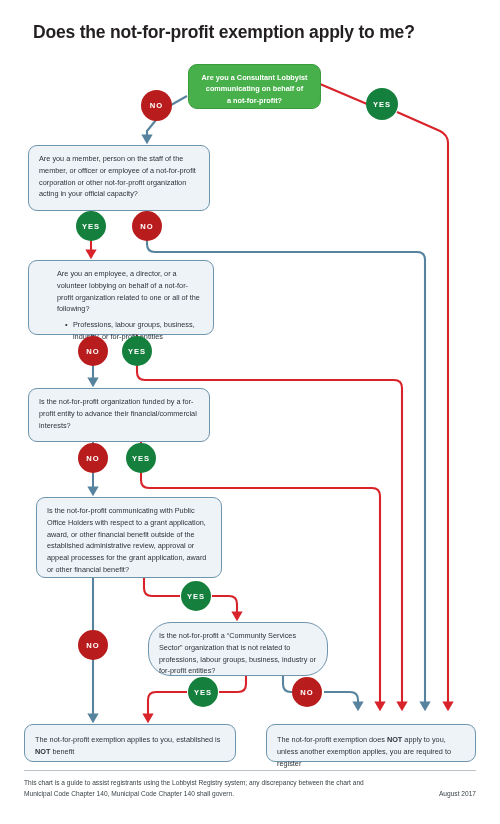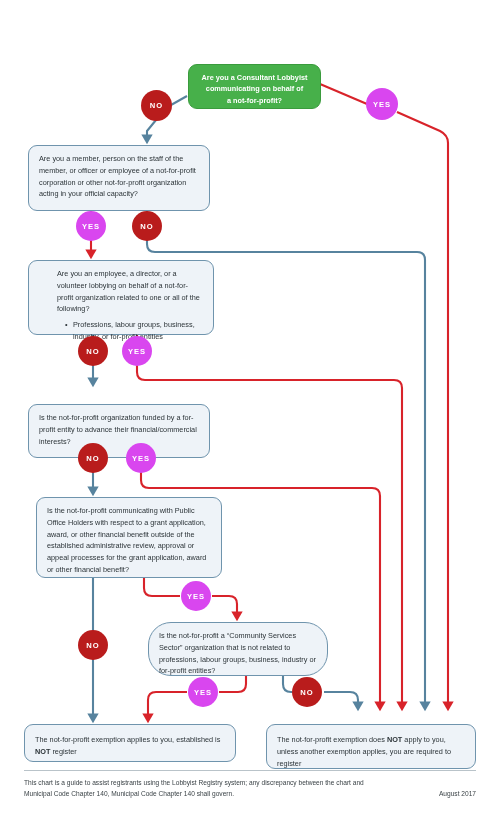--- a/index.html
+++ b/index.html
@@ -42,40 +42,41 @@
     content:"\2022";position:absolute;left:0;top:-0.5px;
   }
   .node b{font-weight:bold;}
 
   .badge{
     position:absolute;border-radius:50%;
     display:flex;align-items:center;justify-content:center;
     color:#fff;font-weight:bold;font-size:7.6px;letter-spacing:1px;
     box-sizing:border-box;
   }
-  .badge.yes{background:#d946ef;}
+  .badge.yes{background:#15803d;}
   .badge.no{background:#b91c1c;}
 
   .footer-rule{
     position:absolute;left:24px;top:770px;width:452px;height:1px;background:#b9c3c9;
   }
   .footer-text{
     position:absolute;left:24px;top:777px;width:360px;
     font-size:6.6px;line-height:1.7;color:#3b4347;
   }
   .footer-date{
     position:absolute;left:0px;top:790px;width:476px;text-align:right;
     font-size:6.6px;color:#3b4347;
   }
 </style>
 </head>
 <body>
 
 <div id="chart-root">
 
+  <div class="page-title">Does the not-for-profit exemption apply to me?</div>
 
   <svg class="wires" viewBox="0 0 500 824">
     <defs>
       <marker id="ar-blue" markerWidth="7" markerHeight="7" refX="1.2" refY="3.1" orient="auto" markerUnits="strokeWidth">
         <path d="M0,0.4 L0,5.8 L4.6,3.1 z" fill="#57839e"></path>
       </marker>
       <marker id="ar-red" markerWidth="7" markerHeight="7" refX="1.2" refY="3.1" orient="auto" markerUnits="strokeWidth">
         <path d="M0,0.4 L0,5.8 L4.6,3.1 z" fill="#d8232a"></path>
       </marker>
     </defs>
@@ -130,37 +131,37 @@
     <div>a not-for-profit?</div>
   </div>
 
   <div class="node q" style="left:28px;top:260px;width:186px;height:75px;padding-left:28px;">
     <div>Are you an employee, a director, or a volunteer lobbying on behalf of a not-for-profit organization related to one or all of the following?</div>
     <ul class="bullets">
       <li>Professions, labour groups, business, industry, or for-profit entities</li>
     </ul>
   </div>
 
-  <div class="node q" style="left:28px;top:404px;width:182px;height:54px;">
+  <div class="node q" style="left:28px;top:388px;width:182px;height:54px;">
     <div>Is the not-for-profit organization funded by a for-profit entity to advance their financial/commercial interests?</div>
   </div>
 
   <div class="node q" style="left:28px;top:497px;width:186px;height:81px;margin-left:8px;">
     <div>Is the not-for-profit communicating with Public Office Holders with respect to a grant application, award, or other financial benefit outside of the established administrative review, approval or appeal processes for the grant application, award or other financial benefit?</div>
   </div>
 
   <div class="node q" style="left:148px;top:622px;width:180px;height:54px;border-radius:23px;">
     <div>Is the not-for-profit a “Community Services Sector” organization that is not related to professions, labour groups, business, industry or for-profit entities?</div>
   </div>
 
   <div class="node result" style="left:24px;top:724px;width:212px;height:38px;">
-    <div><span>The not-for-profit exemption applies to you, established is </span><b>NOT</b><span> register</span></div>
+    <div><span>The not-for-profit exemption applies to you, established is </span><b>NOT</b><span> benefit</span></div>
   </div>
 
-  <div class="node result" style="left:266px;top:724px;width:210px;height:45px;">
+  <div class="node result" style="left:266px;top:724px;width:210px;height:38px;">
     <div><span>The not-for-profit exemption does </span><b>NOT</b><span> apply to you, unless another exemption applies, you are required to register</span></div>
   </div>
 
   <div class="badge no" style="left:141px;top:90px;width:31px;height:31px;">NO</div>
 
   <div class="badge yes" style="left:366px;top:88px;width:32px;height:32px;">YES</div>
 
   <div class="badge yes" style="left:76px;top:211px;width:30px;height:30px;">YES</div>
 
   <div class="badge no" style="left:132px;top:211px;width:30px;height:30px;">NO</div>

